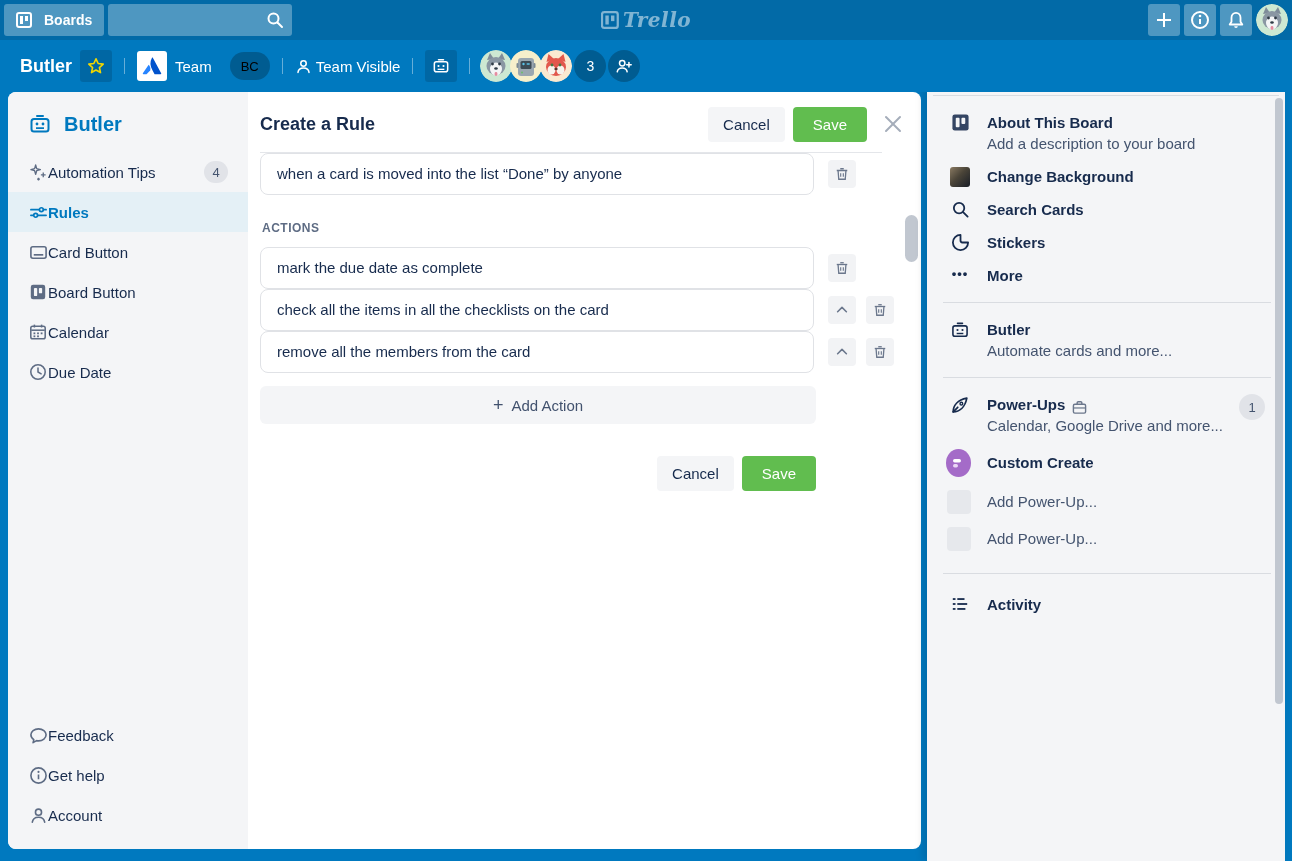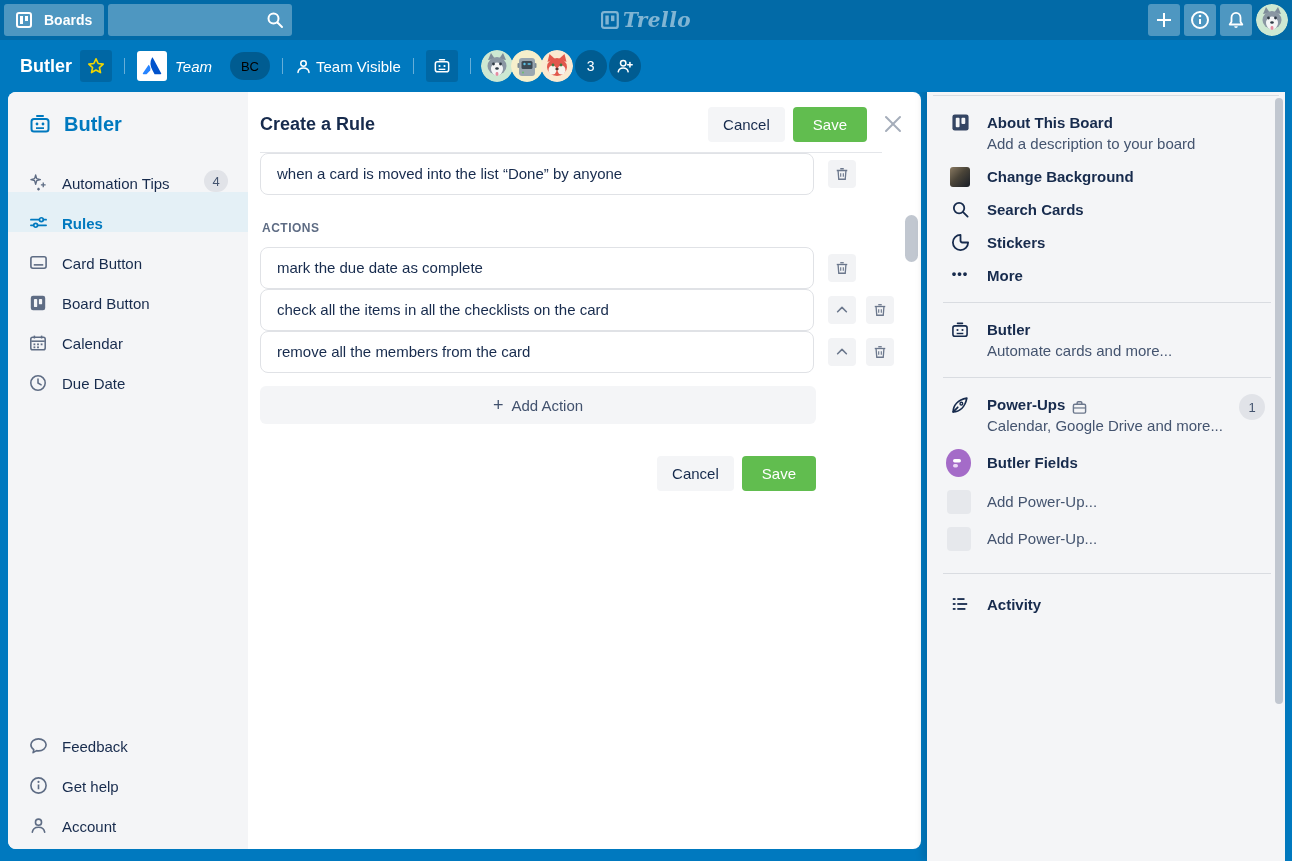--- a/index.html
+++ b/index.html
@@ -18,33 +18,33 @@
   .nav-logo .logo-text { font-family:"DejaVu Serif", serif; font-style:italic; font-weight:bold; font-size:20px; letter-spacing:0.5px; }
   .nav-right { margin-left:auto; display:flex; align-items:center; gap:4px; }
   .sq32 { width:32px; height:32px; }
   .avatar32 { width:32px; height:32px; border-radius:50%; overflow:hidden; cursor:pointer; }
 
   
   .board-header { position:absolute; left:0; top:40px; width:1292px; height:52px; background:#0079BF; display:flex; align-items:center; padding:0 12px; color:#fff; z-index:30; }
   .bh-title { font-size:18px; font-weight:bold; margin:0 8px 0 8px; }
   .bh-btn { height:32px; min-width:32px; border:none; border-radius:3px; background:rgba(0,0,0,0.14); color:#fff; display:flex; align-items:center; justify-content:center; cursor:pointer; padding:0 6px; }
   .bh-div { width:1px; height:16px; background:rgba(255,255,255,0.4); margin:0 12px; }
-  .bh-team { display:flex; align-items:center; gap:8px; background:transparent; border:none; color:#fff; font-size:15px; cursor:pointer;font-style:italic; }
+  .bh-team { display:flex; align-items:center; gap:8px; background:transparent; border:none; color:#fff; font-size:15px; cursor:pointer; }
   .team-logo { width:30px; height:30px; background:#fff; border-radius:3px; display:flex; align-items:center; justify-content:center; }
   .bc-badge { margin-left:18px; height:28px; min-width:40px; border-radius:14px; background:rgba(0,0,0,0.24); color:#000000; font-size:13px; display:flex; align-items:center; justify-content:center; padding:0 10px; }
   .bh-vis { display:flex; align-items:center; gap:4px; font-size:15px; background:none; border:none; color:#fff; cursor:pointer; }
   .bh-avatars { display:flex; align-items:center; }
   .bh-avatars .avatar32 { margin-left:-2px; border:0; }
   .round-badge { width:32px; height:32px; border-radius:50%; background:rgba(0,0,0,0.24); color:#fff; font-size:14px; display:flex; align-items:center; justify-content:center; margin-left:2px; border:none; cursor:pointer; }
 
   
   .modal { position:absolute; left:8px; top:92px; width:913px; height:757px; background:#fff; border-radius:8px; display:flex; overflow:hidden; z-index:20; }
   .b-side { width:240px; background:#F4F5F7; display:flex; flex-direction:column; padding-top:20px; flex-shrink:0; }
   .b-title { display:flex; align-items:center; gap:12px; padding:0 20px; color:#0079BF; font-size:20px; font-weight:bold; margin-bottom:16px; }
-  .b-item { display:flex; align-items:flex-end; gap:14px; height:40px; padding:0 20px; font-size:15px; color:#172B4D; cursor:pointer; }
+  .b-item { display:flex; align-items:center; gap:0; height:40px; padding:0 20px; font-size:15px; color:#172B4D; cursor:pointer; }
   .b-item .bi-icon { color:#42526E; width:20px; display:flex; justify-content:center; }
   .b-item.selected { background:#E4F0F6; color:#0079BF; font-weight:bold; }
   .b-item.selected .bi-icon { color:#0079BF; }
   .b-badge { margin-left:auto; background:#E1E3E8; color:#44546F; border-radius:11px; min-width:24px; height:22px; font-size:13px; display:flex; align-items:center; justify-content:center; }
   .b-foot { margin-top:auto; padding-bottom:14px; }
 
   
   .rule-main { flex:1; padding:14px 0 0 12px; position:relative; }
   .re-header { display:flex; align-items:center; height:36px; }
   .re-title { font-size:18px; font-weight:bold; flex:1; }
@@ -561,21 +561,21 @@
     </div>
     <div class="m-item">
       <span class="m-icon">
         <span class="cf-icon">
             <svg width="16" height="16" viewBox="0 0 16 16">
               <rect x="2" y="4" width="8" height="3.4" rx="1.7" fill="#fff"></rect>
               <rect x="2" y="9" width="5" height="3.4" rx="1.7" fill="#EBD8F5"></rect>
             </svg>
           </span>
       </span>
-      <span class="m-label" style="padding-top:4px; display:inline-block;">Butler Fields</span>
+      <span class="m-label" style="padding-top:4px; display:inline-block;">Custom Create</span>
     </div>
     <div class="m-item">
       <span class="m-icon">
           <span class="pu-square"></span>
         </span>
       <span class="m-label m-plain" style="padding-top:2px; display:inline-block;">Add Power-Up...</span>
     </div>
     <div class="m-item">
       <span class="m-icon">
           <span class="pu-square"></span>

